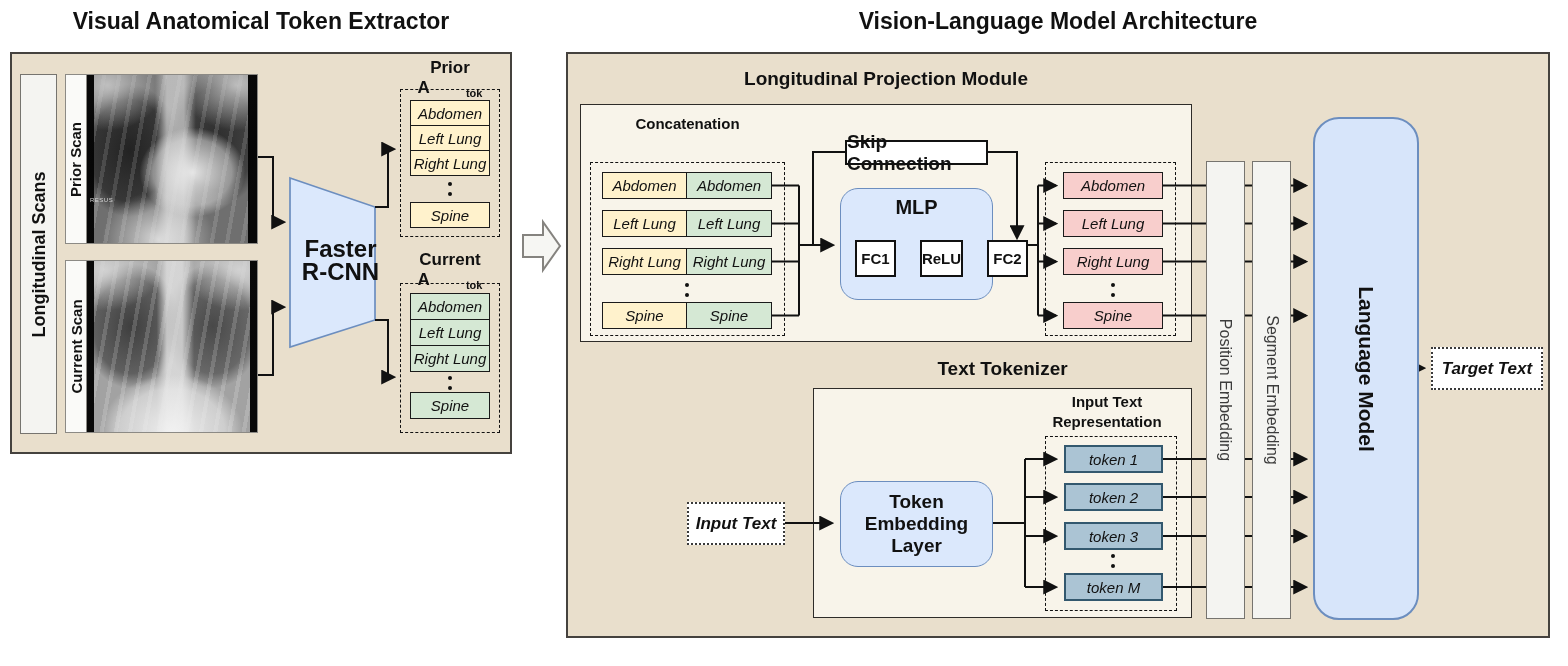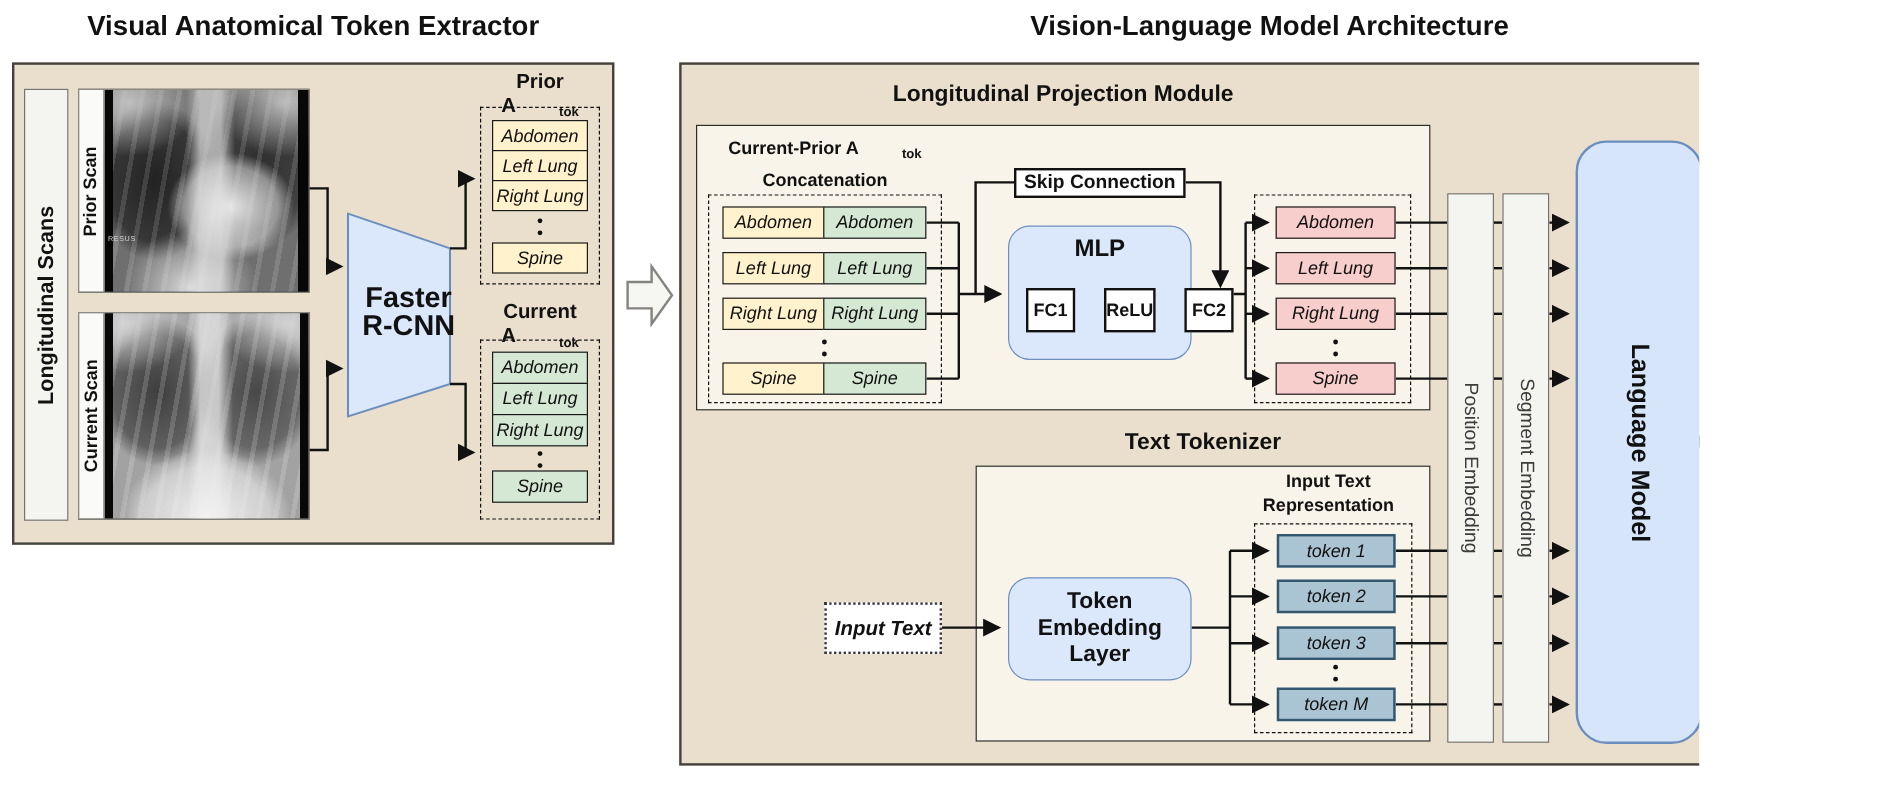--- a/index.html
+++ b/index.html
@@ -1,16 +1,16 @@
 <!DOCTYPE html>
 <html><head>
 <meta charset="utf-8">
 <style>
   html,body{margin:0;padding:0;background:#fff;font-family:"Liberation Sans","DejaVu Sans",sans-serif;color:#111;}
-  .canvas{position:relative;width:1416px;height:666px;background:#fff;overflow:hidden;}
+  .canvas{position:relative;width:1568px;height:666px;background:#fff;overflow:hidden;}
   .abs{position:absolute;}
   .panel{background:#e9dfcc;border:2.5px solid #45423e;box-sizing:border-box;z-index:1;}
   .inner{background:#f8f4ea;border:1.6px solid #2e2c29;box-sizing:border-box;z-index:2;}
   .dashedbox{border:1.7px dashed #111;box-sizing:border-box;z-index:8;background:transparent;}
   .tok{border:1.5px solid #1a1a1a;box-sizing:border-box;font-style:italic;font-size:15px;
        display:flex;align-items:center;justify-content:center;z-index:8;}
   .hdr{font-weight:bold;text-align:center;z-index:9;}
   .blue{background:#dbe8fc;border:1.7px solid #6c8ebf;box-sizing:border-box;z-index:8;}
   .whitebox{background:#fff;border:2px solid #111;box-sizing:border-box;z-index:8;
        display:flex;align-items:center;justify-content:center;font-weight:bold;}
@@ -112,39 +112,38 @@
       <div class="dot"></div>
   </div>
   <div class="abs tok" style="left:410px;top:392px;width:80px;height:27px;background:#d5e8d4;">Spine</div>
 
   <div class="abs panel" style="left:566px;top:52px;width:984px;height:586px;"></div>
 
   <div class="abs hdr" style="left:580px;top:68px;width:612px;font-size:19px;">Longitudinal Projection Module</div>
   <div class="abs inner" style="left:580px;top:104px;width:612px;height:238px;"></div>
 
   <div class="abs hdr" style="left:590px;top:113px;width:195px;font-size:15px;line-height:21px;">
-    <div><span>Current-Prior A</span><sub class="tk">tok</sub></div>
     <div>Concatenation</div>
   </div>
   <div class="abs dashedbox" style="left:590px;top:162px;width:195px;height:174px;"></div>
 
   <div class="abs tok" style="left:602px;top:172px;width:85px;height:27px;background:#fff2cc;">Abdomen</div>
   <div class="abs tok" style="left:686px;top:172px;width:86px;height:27px;background:#d5e8d4;">Abdomen</div>
   <div class="abs tok" style="left:602px;top:210px;width:85px;height:27px;background:#fff2cc;">Left Lung</div>
   <div class="abs tok" style="left:686px;top:210px;width:86px;height:27px;background:#d5e8d4;">Left Lung</div>
   <div class="abs tok" style="left:602px;top:248px;width:85px;height:27px;background:#fff2cc;">Right Lung</div>
   <div class="abs tok" style="left:686px;top:248px;width:86px;height:27px;background:#d5e8d4;">Right Lung</div>
   <div class="abs dots" style="left:685px;top:283px;">
     <div class="dot"></div>
       <div class="dot"></div>
   </div>
   <div class="abs tok" style="left:602px;top:302px;width:85px;height:27px;background:#fff2cc;">Spine</div>
   <div class="abs tok" style="left:686px;top:302px;width:86px;height:27px;background:#d5e8d4;">Spine</div>
 
-  <div class="abs whitebox" style="left:845px;top:140px;width:143px;height:25px;font-size:16px;">Skip Connection</div>
+  <div class="abs whitebox" style="left:845px;top:140px;width:143px;height:25px;font-size:19px;">Skip Connection</div>
 
   <div class="abs blue" style="left:840px;top:188px;width:153px;height:112px;border-radius:18px;"></div>
   <div class="abs hdr" style="left:840px;top:196px;width:153px;font-size:20px;">MLP</div>
   <div class="abs" style="left:855px;top:240px;display:flex;z-index:9;gap:26px;">
     <div class="whitebox" style="width:41px;height:37px;font-size:15px;">FC1</div>
     <div class="whitebox" style="width:43px;height:37px;font-size:15px;margin-left:-2px;">ReLU</div>
     <div class="whitebox" style="width:41px;height:37px;font-size:15px;margin-left:-2px;">FC2</div>
   </div>
 
   <div class="abs dashedbox" style="left:1045px;top:162px;width:131px;height:174px;"></div>

